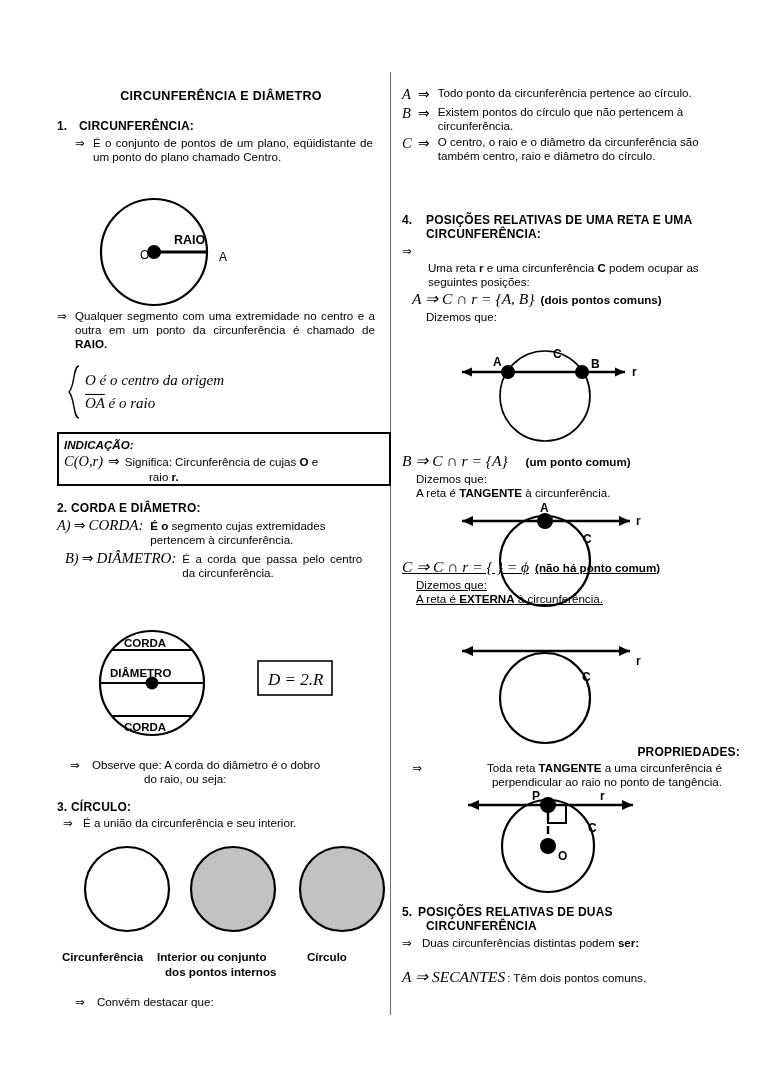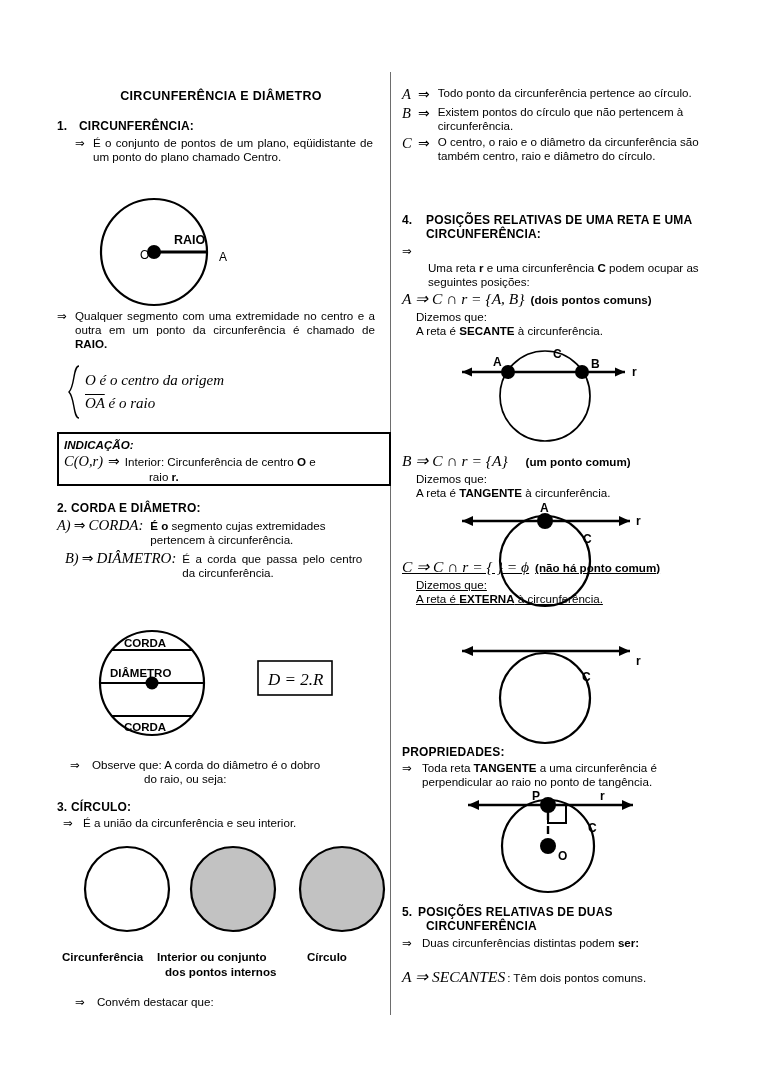--- a/index.html
+++ b/index.html
@@ -85,21 +85,21 @@
           <div class="math" style="line-height:1.55;"><span class="ovl">OA</span><span>  é  o  raio</span></div>
         </div>
       </div>
     </div>
 
     <div class="box" style="position:absolute;left:5px;top:432px;width:330px;height:50px;">
       <div class="txt b" style="margin:4px 0 0 5px;font-size:11.6px;font-style:italic;">INDICAÇÃO:</div>
       <div style="display:flex;align-items:baseline;margin:1px 0 0 5px;">
         <span class="math" style="font-size:14.5px;">C(O,r)</span>
         <span class="math arrow" style="margin:0 5px;font-size:14px;">⇒</span>
-        <span class="txt"><span>Interior:   Circunferência de centro </span><span class="b">O</span><span> e</span></span>
+        <span class="txt"><span>Significa:   Circunferência de cujas </span><span class="b">O</span><span> e</span></span>
       </div>
       <div class="txt" style="margin-left:90px;"><span>raio </span><span class="b">r.</span></div>
     </div>
 
     <div style="position:absolute;left:5px;top:501px;width:333px;">
       <div style="display:flex;">
         <div class="sec-h" style="width:14px;">2.</div>
         <div class="sec-h">CORDA E DIÂMETRO:</div>
       </div>
       <div style="display:flex;align-items:baseline;margin-top:2px;">
@@ -203,27 +203,26 @@
           <div class="sec-h">POSIÇÕES RELATIVAS DE UMA RETA E UMA</div>
           <div class="sec-h">CIRCUNFERÊNCIA:</div>
         </div>
       </div>
       <div style="display:flex;margin-top:3px;">
         <div class="txt arrow" style="width:26px;">⇒</div>
         <div class="txt" style="width:300px;margin-top:17px;"><span>Uma reta </span><span class="b">r</span><span> e uma circunferência </span><span class="b">C</span><span> podem ocupar as seguintes posições:</span></div>
       </div>
     </div>
 
-    <div style="position:absolute;left:2px;top:290px;width:338px;">
+    <div style="position:absolute;left:12px;top:290px;width:338px;">
       <div style="display:flex;align-items:baseline;">
         <span class="math" style="font-size:15.5px;">A ⇒ C ∩ r = {A, B}</span>
         <span class="txt b" style="margin-left:6px;">(dois pontos comuns)</span>
       </div>
       <div class="txt" style="margin-left:14px;margin-top:2px;">Dizemos que:</div>
-      <div class="txt" style="margin-left:14px;"><span>A reta é </span><span class="b">SECANTE</span><span> à circunferência.</span></div>
     </div>
 
     <div style="position:absolute;left:40px;top:348px;">
       <svg width="250" height="100" viewBox="0 0 250 100">
         <circle cx="105" cy="48" r="45" fill="none" stroke="#000" stroke-width="1.7"></circle>
         <line x1="22" y1="24" x2="185" y2="24" stroke="#000" stroke-width="2.4"></line>
         <path d="M22 24 L32 19.5 L32 28.5 Z" fill="#000"></path>
         <path d="M185 24 L175 19.5 L175 28.5 Z" fill="#000"></path>
         <circle cx="68" cy="24" r="7" fill="#000"></circle>
         <circle cx="142" cy="24" r="7" fill="#000"></circle>
@@ -269,21 +268,21 @@
       <svg width="250" height="105" viewBox="0 0 250 105">
         <circle cx="105" cy="55" r="45" fill="none" stroke="#000" stroke-width="2.2"></circle>
         <line x1="22" y1="8" x2="190" y2="8" stroke="#000" stroke-width="2.6"></line>
         <path d="M22 8 L33 3 L33 13 Z" fill="#000"></path>
         <path d="M190 8 L179 3 L179 13 Z" fill="#000"></path>
         <text x="196" y="22" font-family="Liberation Sans, sans-serif" font-size="12" font-weight="bold" fill="#000">r</text>
         <text x="142" y="38" font-family="Liberation Sans, sans-serif" font-size="12" font-weight="bold" fill="#000">C</text>
       </svg>
     </div>
 
-    <div style="position:absolute;left:2px;top:745px;width:338px;">
+    <div style="position:absolute;left:2px;top:745px;width:338px;text-align:right;">
       <div class="sec-h">PROPRIEDADES:</div>
       <div style="display:flex;margin-top:2px;">
         <div class="txt arrow" style="width:20px;">⇒</div>
         <div class="txt" style="width:300px;"><span>Toda reta </span><span class="b">TANGENTE</span><span> a uma circunferência é perpendicular ao raio no ponto de tangência.</span></div>
       </div>
     </div>
 
     <div style="position:absolute;left:48px;top:790px;">
       <svg width="250" height="110" viewBox="0 0 250 110">
         <circle cx="100" cy="56" r="46" fill="none" stroke="#000" stroke-width="2.2"></circle>

